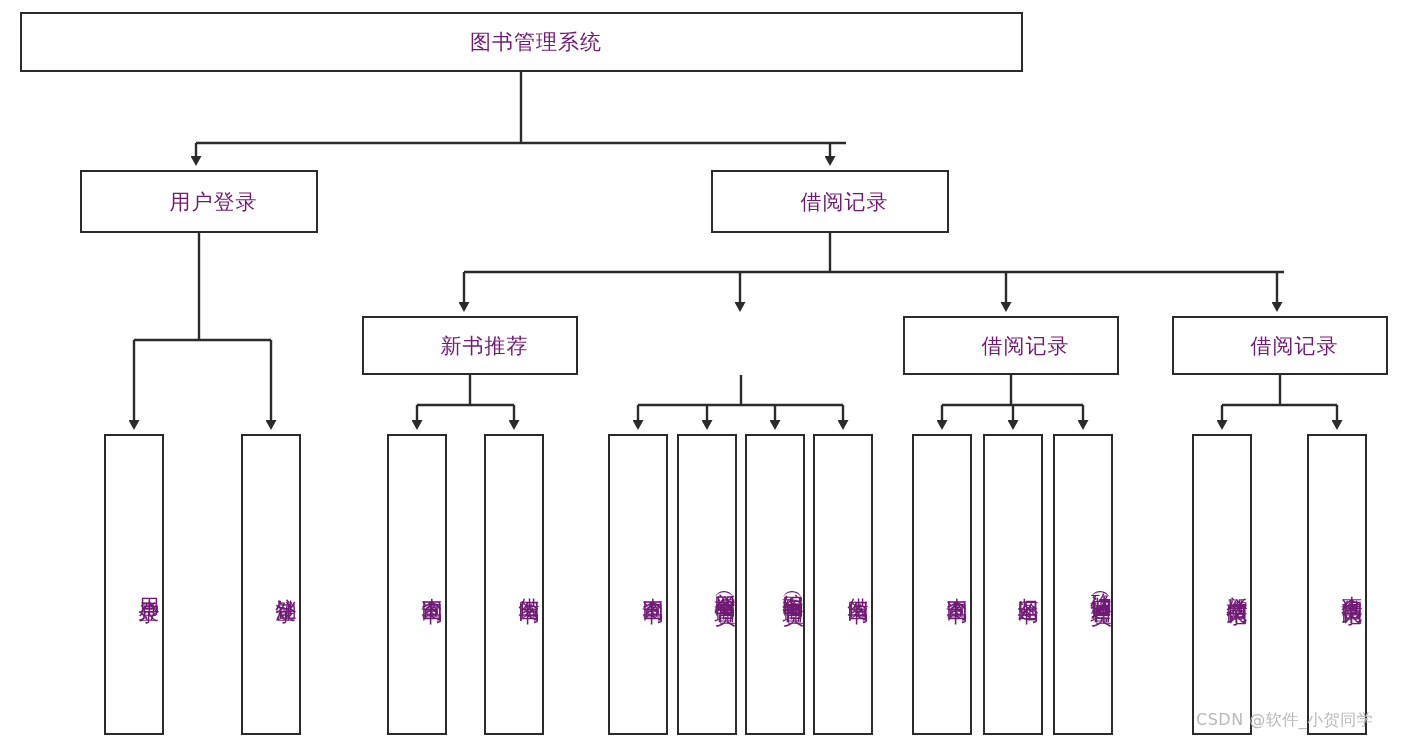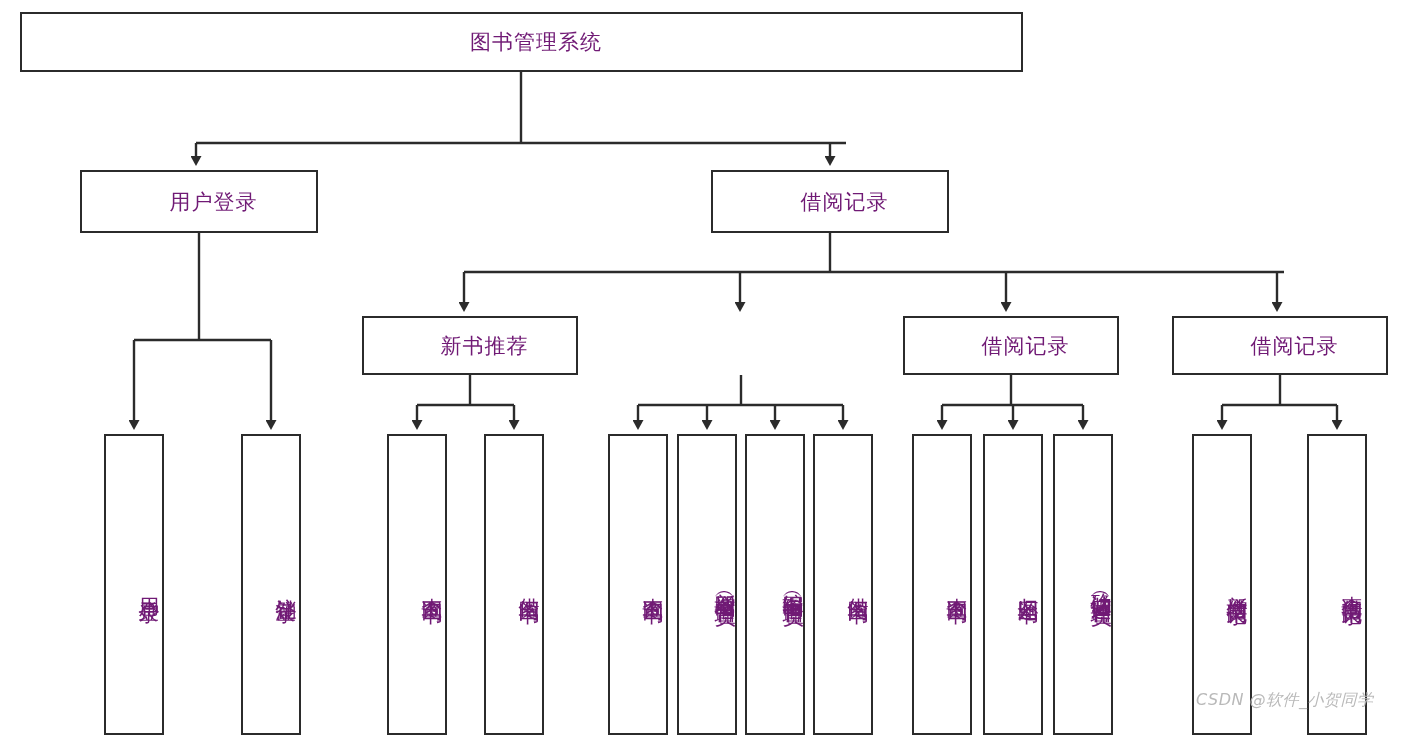--- a/index.html
+++ b/index.html
@@ -175,15 +175,15 @@
   <div class="node vert" style="left:1053px; top:434px; width:60px; height:301px;">
     <span class="vlabel">确认归还（管理员）</span>
   </div>
   <div class="node vert align-center" style="left:1192px; top:434px; width:60px; height:301px;">
     <span class="vlabel">新增借阅记录</span>
   </div>
   <div class="node vert align-center" style="left:1307px; top:434px; width:60px; height:301px;">
     <span class="vlabel">查询借阅记录</span>
   </div>
 
-  <div class="watermark" style="left:1196px; top:690px;font-style:italic;">CSDN @软件_小贺同学</div>
+  <div class="watermark" style="left:1196px; top:710px;">CSDN @软件_小贺同学</div>
 
 </div>
 
 </body></html>

